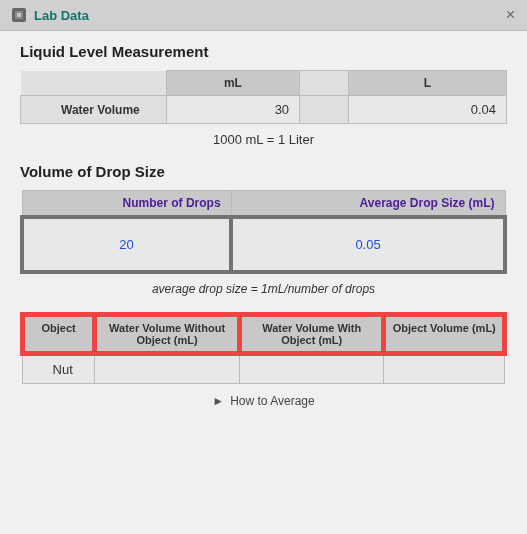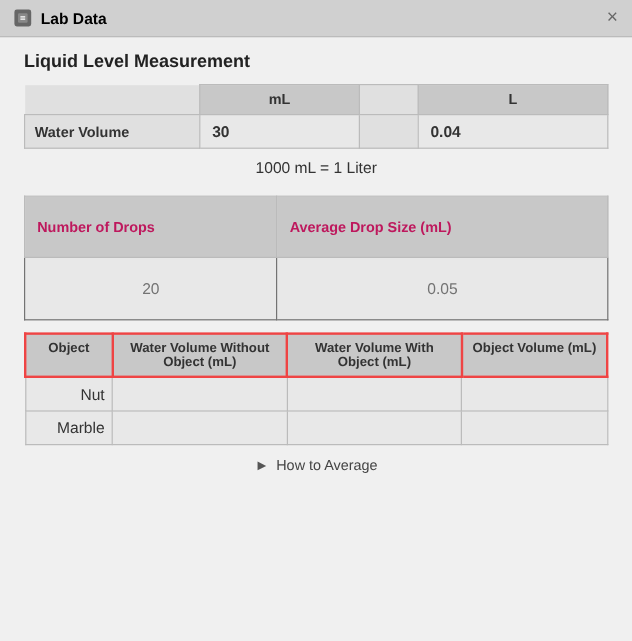--- a/index.html
+++ b/index.html
@@ -40,21 +40,21 @@
       background: #666;
       border-radius: 2px;
       display: flex;
       align-items: center;
       justify-content: center;
     }
 
     .title-bar-text {
       font-size: 13px;
       font-weight: bold;
-      color: #000000;
+      color: #0f766e;
     }
 
     .close-btn {
       margin-left: auto;
       font-size: 16px;
       color: #666;
       cursor: pointer;
     }
 
     .content {
@@ -82,67 +82,66 @@
       text-align: center;
       padding: 5px 10px;
       font-size: 12px;
       font-weight: bold;
       color: #333;
       border: 1px solid #bbb;
     }
 
     .measurement-table td {
       background: #e8e8e8;
-      text-align: left;
+      text-align: right;
       padding: 6px 10px;
       font-size: 13px;
       color: #333;
       border: 1px solid #bbb;
-      font-weight: bold;
     }
 
     .measurement-table .row-label {
       background: #e0e0e0;
-      text-align: left;
-      font-weight: bold;
-      font-size: 12px;
-      padding-left: 8px;
+      text-align: center;
+      font-weight: bold;
+      font-size: 12px;
+      padding-left: 24px;
     }
 
     .formula-text {
       text-align: center;
       font-size: 13px;
       color: #333;
       margin: 8px 0 16px 0;
     }
 
     
     .drop-table {
       width: 100%;
       border-collapse: collapse;
       margin-bottom: 8px;
     }
 
     .drop-table th {
       background: #c8c8c8;
-      text-align: left;
+      text-align: right;
+      padding: 5px 10px;
+      font-size: 12px;
+      font-weight: bold;
+      color: #4c1d95;
+      border: 1px solid #bbb;
+    }
+
+    .drop-table td {
+      background: #e8e8e8;
+      text-align: center;
       padding: 18px 10px;
-      font-size: 12px;
-      font-weight: bold;
-      color: #be185d;
-      border: 1px solid #bbb;
-    }
-
-    .drop-table td {
-      background: #e8e8e8;
-      text-align: center;
-      padding: 18px 10px;
-      font-size: 13px;
-      color: #737373;
-      border: 1px solid #737373;
+      font-size: 13px;
+      color: #1d4ed8;
+      border: 4px solid #737373;
     }
 
     .drop-formula {
       text-align: center;
       font-size: 12px;
       color: #333;
       margin: 6px 0 16px 0;
       font-style: italic;
     }
 
@@ -153,35 +152,35 @@
       margin-bottom: 10px;
     }
 
     .objects-table th {
       background: #c8c8c8;
       text-align: center;
       padding: 5px 6px;
       font-size: 11px;
       font-weight: bold;
       color: #333;
-      border: 2px solid #ef4444;
+      border: 5px solid #ef4444;
       vertical-align: top;
     }
 
     .objects-table td {
       background: #e8e8e8;
       text-align: center;
       padding: 6px 6px;
       font-size: 13px;
       color: #333;
       border: 1px solid #bbb;
     }
 
     .objects-table td.row-label {
-      text-align: right;
+      text-align: center;
       font-weight: normal;
       padding-left: 14px;
     }
 
     .footer-link {
       display: flex;
       align-items: center;
       justify-content: center;
       gap: 6px;
       margin-top: 8px;
@@ -236,62 +235,58 @@
             <td style="background:#e0e0e0; border:1px solid #bbb;"></td>
             <td>0.04</td>
           </tr>
         </tbody>
       </table>
 
       <div class="formula-text">1000 mL = 1 Liter</div>
     </div>
 
     <div class="section-divider">
+      <div class="section-title">Volume of Drop Size</div>
 
       <table class="drop-table">
         <thead>
           <tr>
             <th>Number of Drops</th>
             <th>Average Drop Size (mL)</th>
           </tr>
         </thead>
         <tbody>
           <tr>
             <td>20</td>
             <td>0.05</td>
           </tr>
         </tbody>
       </table>
 
+      <div class="drop-formula">average drop size = 1mL/number of drops</div>
     </div>
 
     <div class="section-divider">
 
       <table class="objects-table">
         <thead>
           <tr>
             <th style="width:15%;">Object</th>
             <th style="width:30%;">Water Volume Without Object (mL)</th>
             <th style="width:30%;">Water Volume With Object (mL)</th>
             <th style="width:25%;">Object Volume (mL)</th>
           </tr>
         </thead>
         <tbody id="objects-tbody">
         <tr>
       <td class="row-label">Nut</td>
       <td></td>
       <td></td>
       <td></td>
     </tr>
-            <tr>
-      <td class="row-label">Marble</td>
-      <td></td>
-      <td></td>
-      <td></td>
-    </tr>
           </tbody>
       </table>
     </div>
 
     <div class="footer-link">
       <span class="arrow-icon">►</span>
       <span>How to Average</span>
     </div>
 
   </div>

